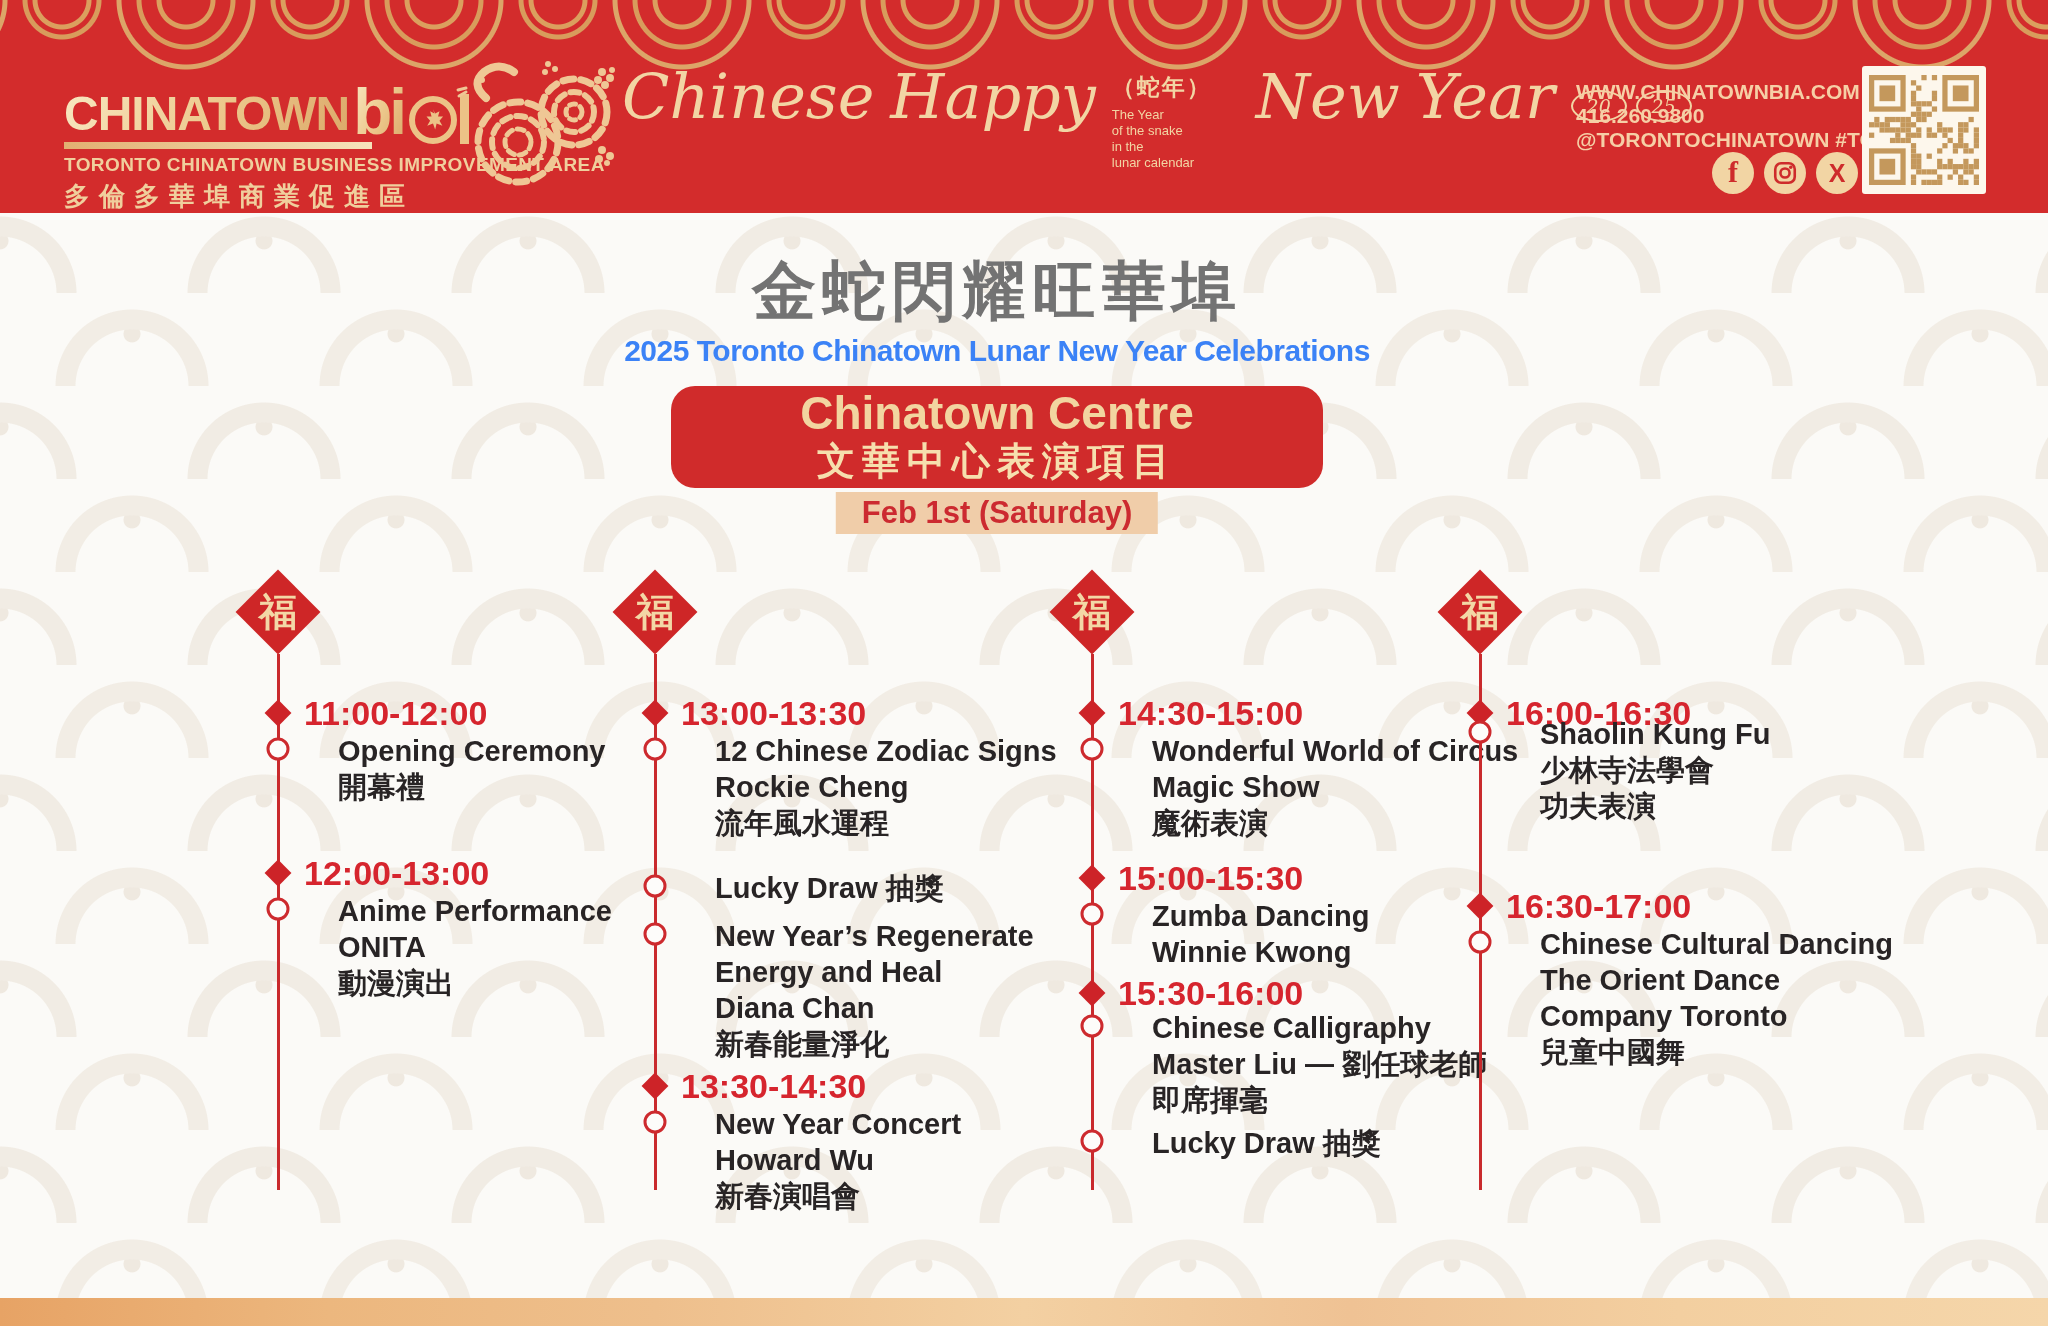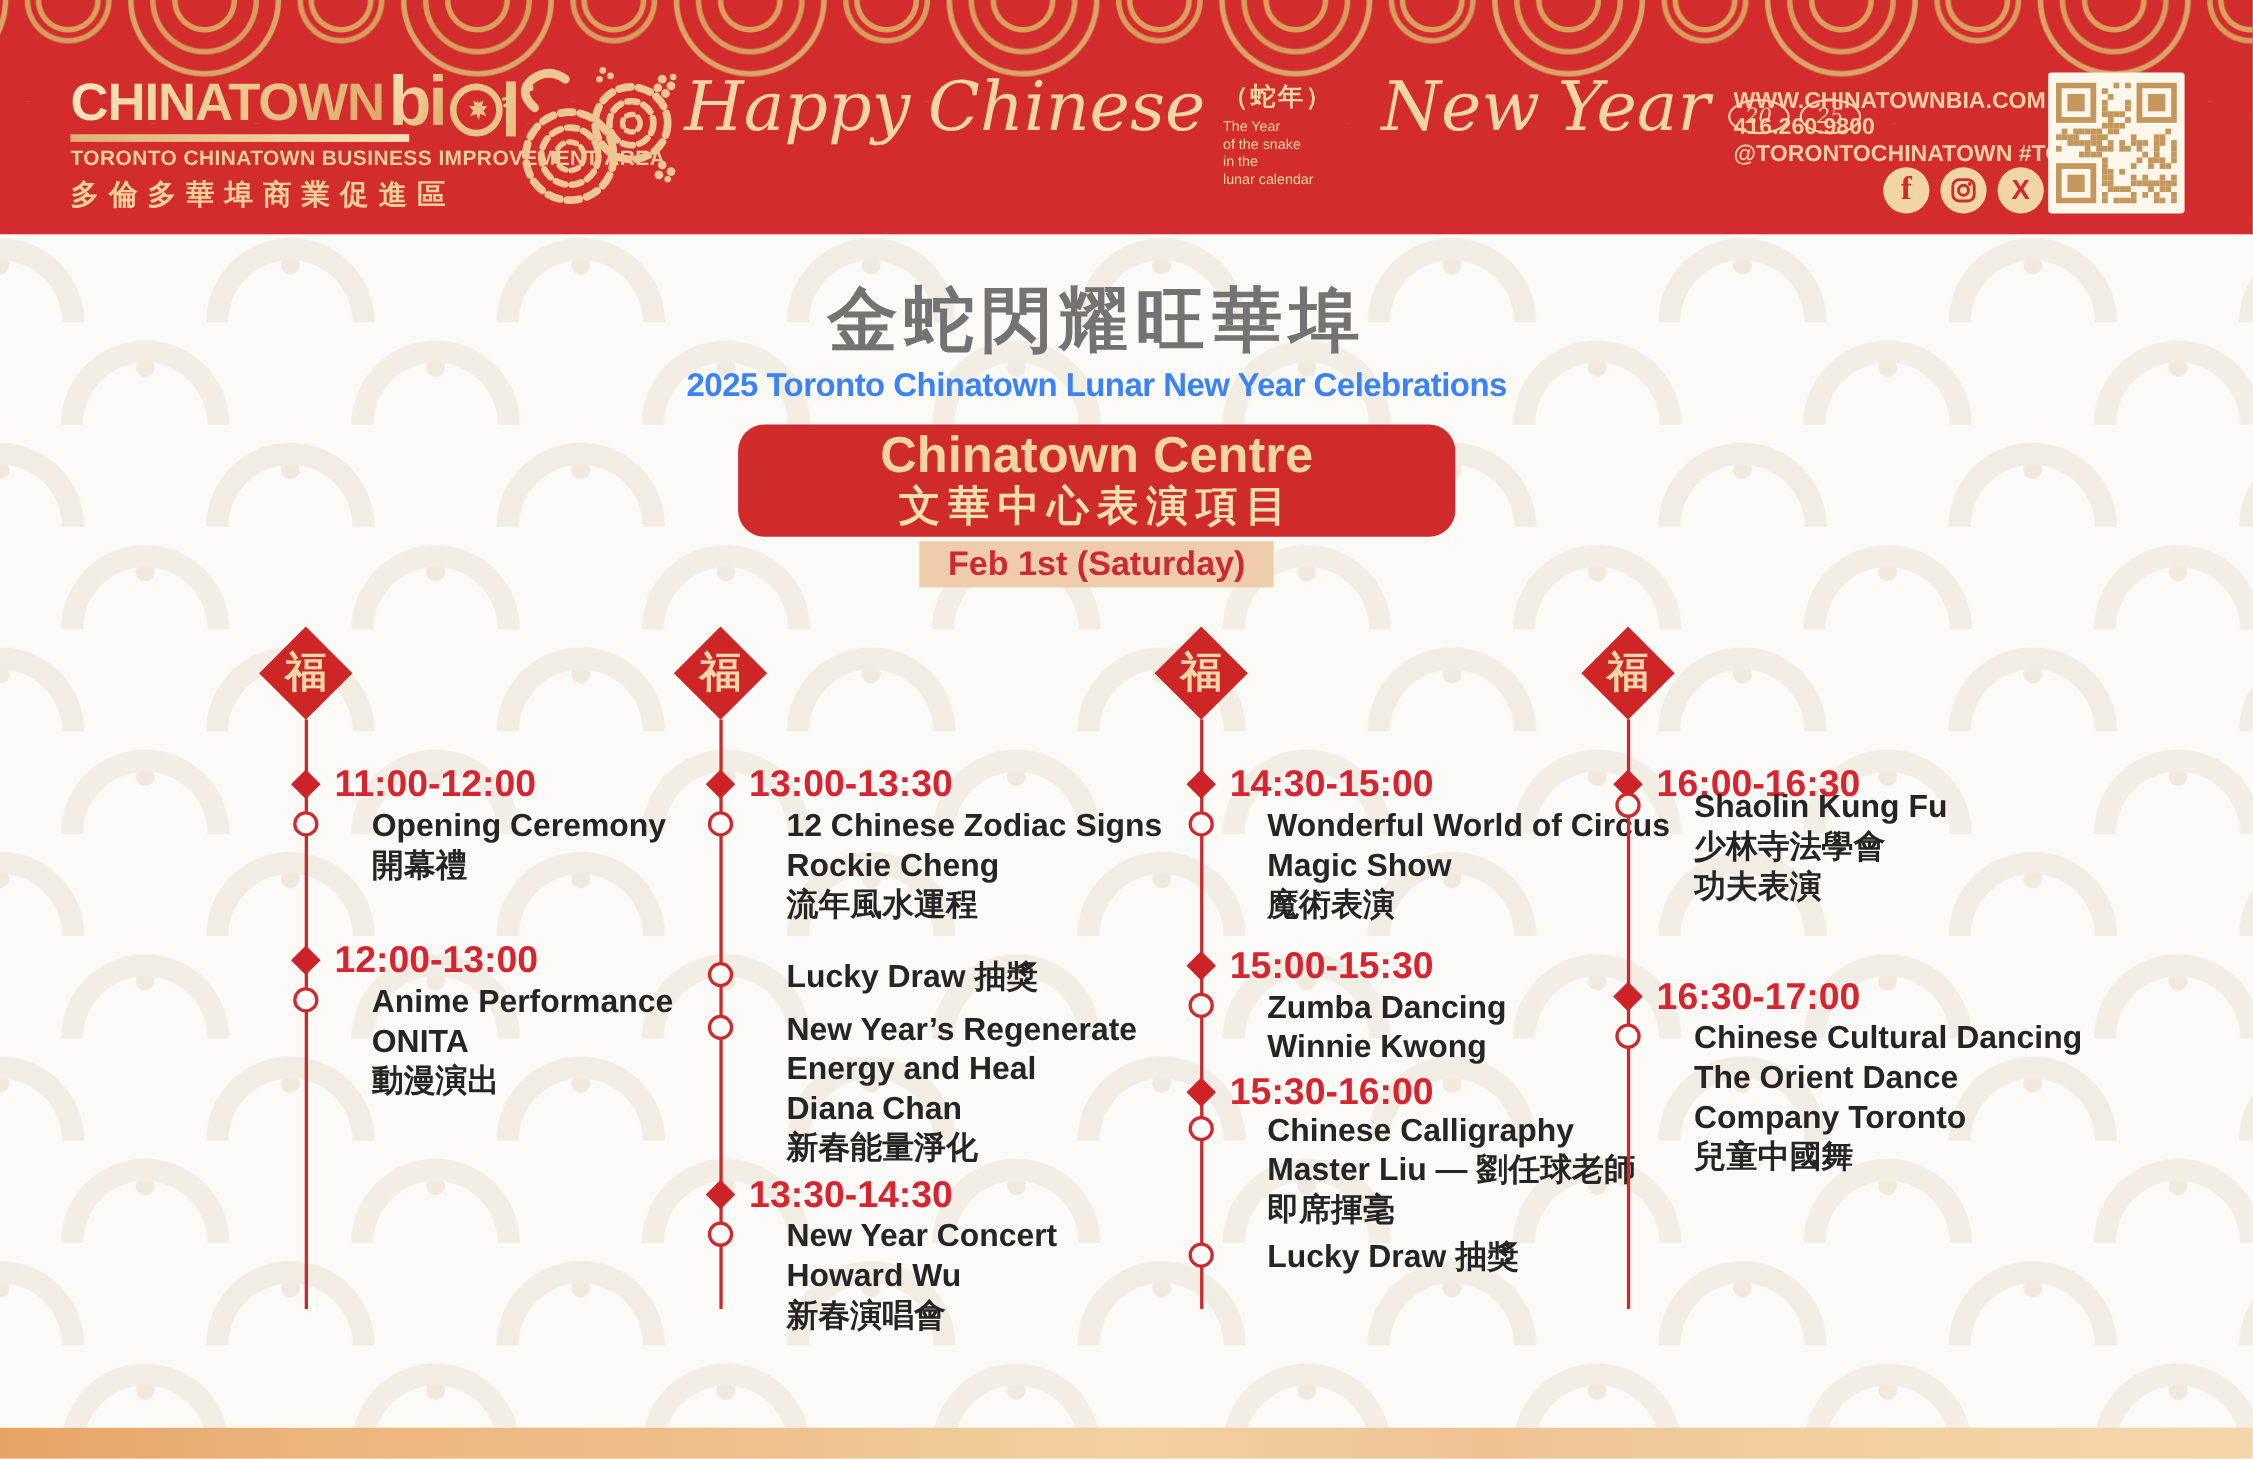--- a/index.html
+++ b/index.html
@@ -27,21 +27,21 @@
     background-size:124px 70px,248px 112px,248px 152px,248px 92px;
     background-position:0 0,62px 0,62px 0,186px 0;
     background-repeat:repeat-x;}
   .goldgrad{background:linear-gradient(115deg,#f8e7c0 0%,#ecc78b 55%,#dca96a 100%);
     -webkit-background-clip:text;background-clip:text;-webkit-text-fill-color:transparent;color:#ecc78b;}
 
   
   .logo{position:absolute;left:64px;top:54px;}
   .logo-row1{display:flex;align-items:flex-end;line-height:1;}
   .logo-main{font-size:48px;font-weight:bold;letter-spacing:-1px;}
-  .logo-suffix{font-size:64px;font-weight:bold;letter-spacing:-3px;margin-left:4px;transform:translateY(6px);}
+  .logo-suffix{font-size:64px;font-weight:bold;letter-spacing:-3px;margin-left:4px;transform:translateY(6px);margin-top:20px;}
   .leafa{display:flex;align-items:flex-end;margin-left:5px;transform:translateY(6px);}
   .leaf-circle{width:48px;height:48px;border:6px solid #ecc387;border-radius:50%;display:flex;align-items:center;justify-content:center;box-sizing:border-box;}
   .a-bar{width:9px;height:50px;background:#ecc387;margin-left:3px;}
   .logo-underline{height:7px;width:308px;background:linear-gradient(90deg,#e2b072,#f6e3bb);margin:4px 0 5px;}
   .logo-tagline{font-size:19px;font-weight:bold;letter-spacing:.4px;white-space:nowrap;color:#f0cf9d;}
   .logo-tagline-zh{font-size:26px;font-weight:bold;letter-spacing:9px;margin-top:3px;white-space:nowrap;color:#f0cf9d;}
 
   
   .snake{position:absolute;left:452px;top:46px;}
 
@@ -149,22 +149,22 @@
             <circle cx="147" cy="113" r="4"></circle>
             <circle cx="155" cy="117" r="3"></circle>
           <circle cx="96" cy="18" r="3"></circle>
             <circle cx="103" cy="23" r="3"></circle>
             <circle cx="93" cy="26" r="3"></circle>
         </g>
       </svg>
     </div>
 
     <div class="greeting">
+      <span class="g-word">Chinese</span>
       <span class="g-word">Happy</span>
-      <span class="g-word">Chinese</span>
       <span class="zodiac">
         <span class="zodiac-zh">（蛇年）</span>
         <div class="zodiac-note">The Year
 of the snake
 in the
 lunar calendar</div>
       </span>
       <span class="g-word">New</span>
       <span class="g-word">Year</span>
       <span class="ovals">

